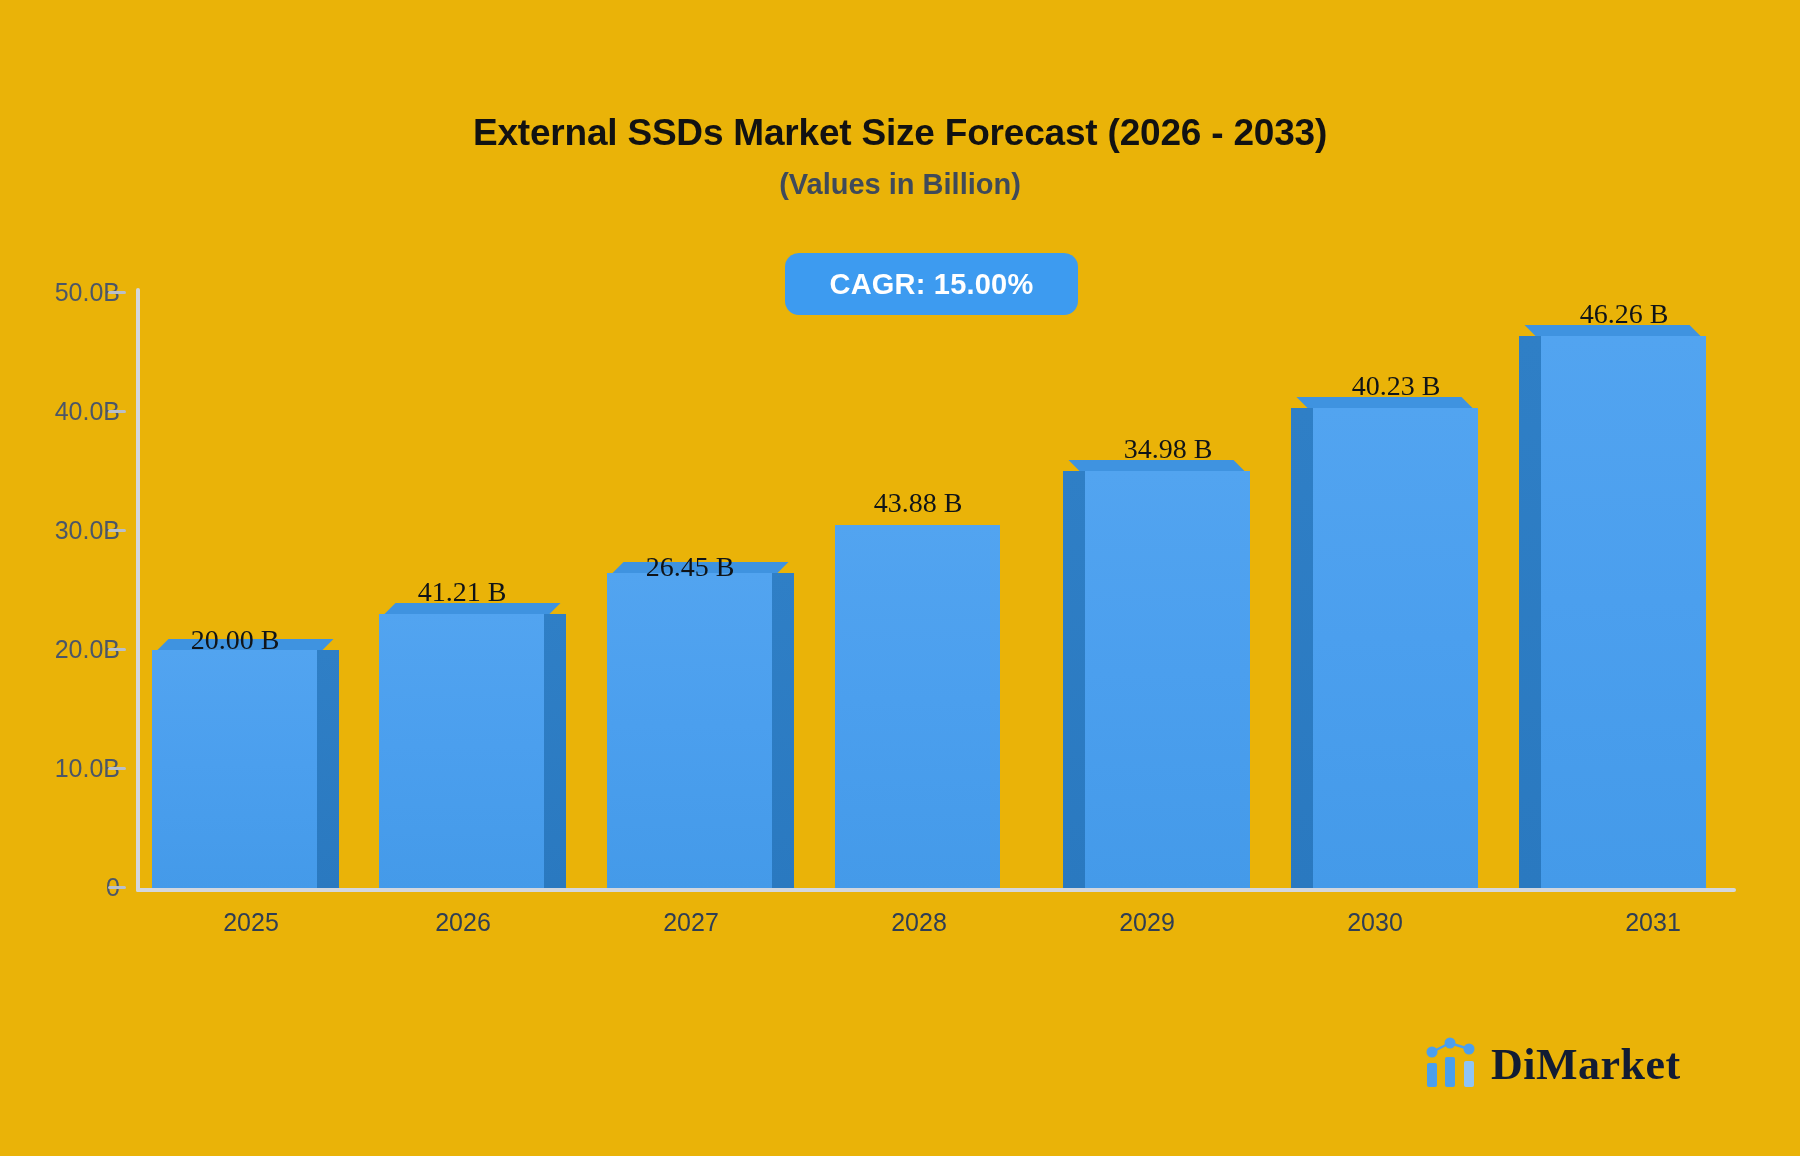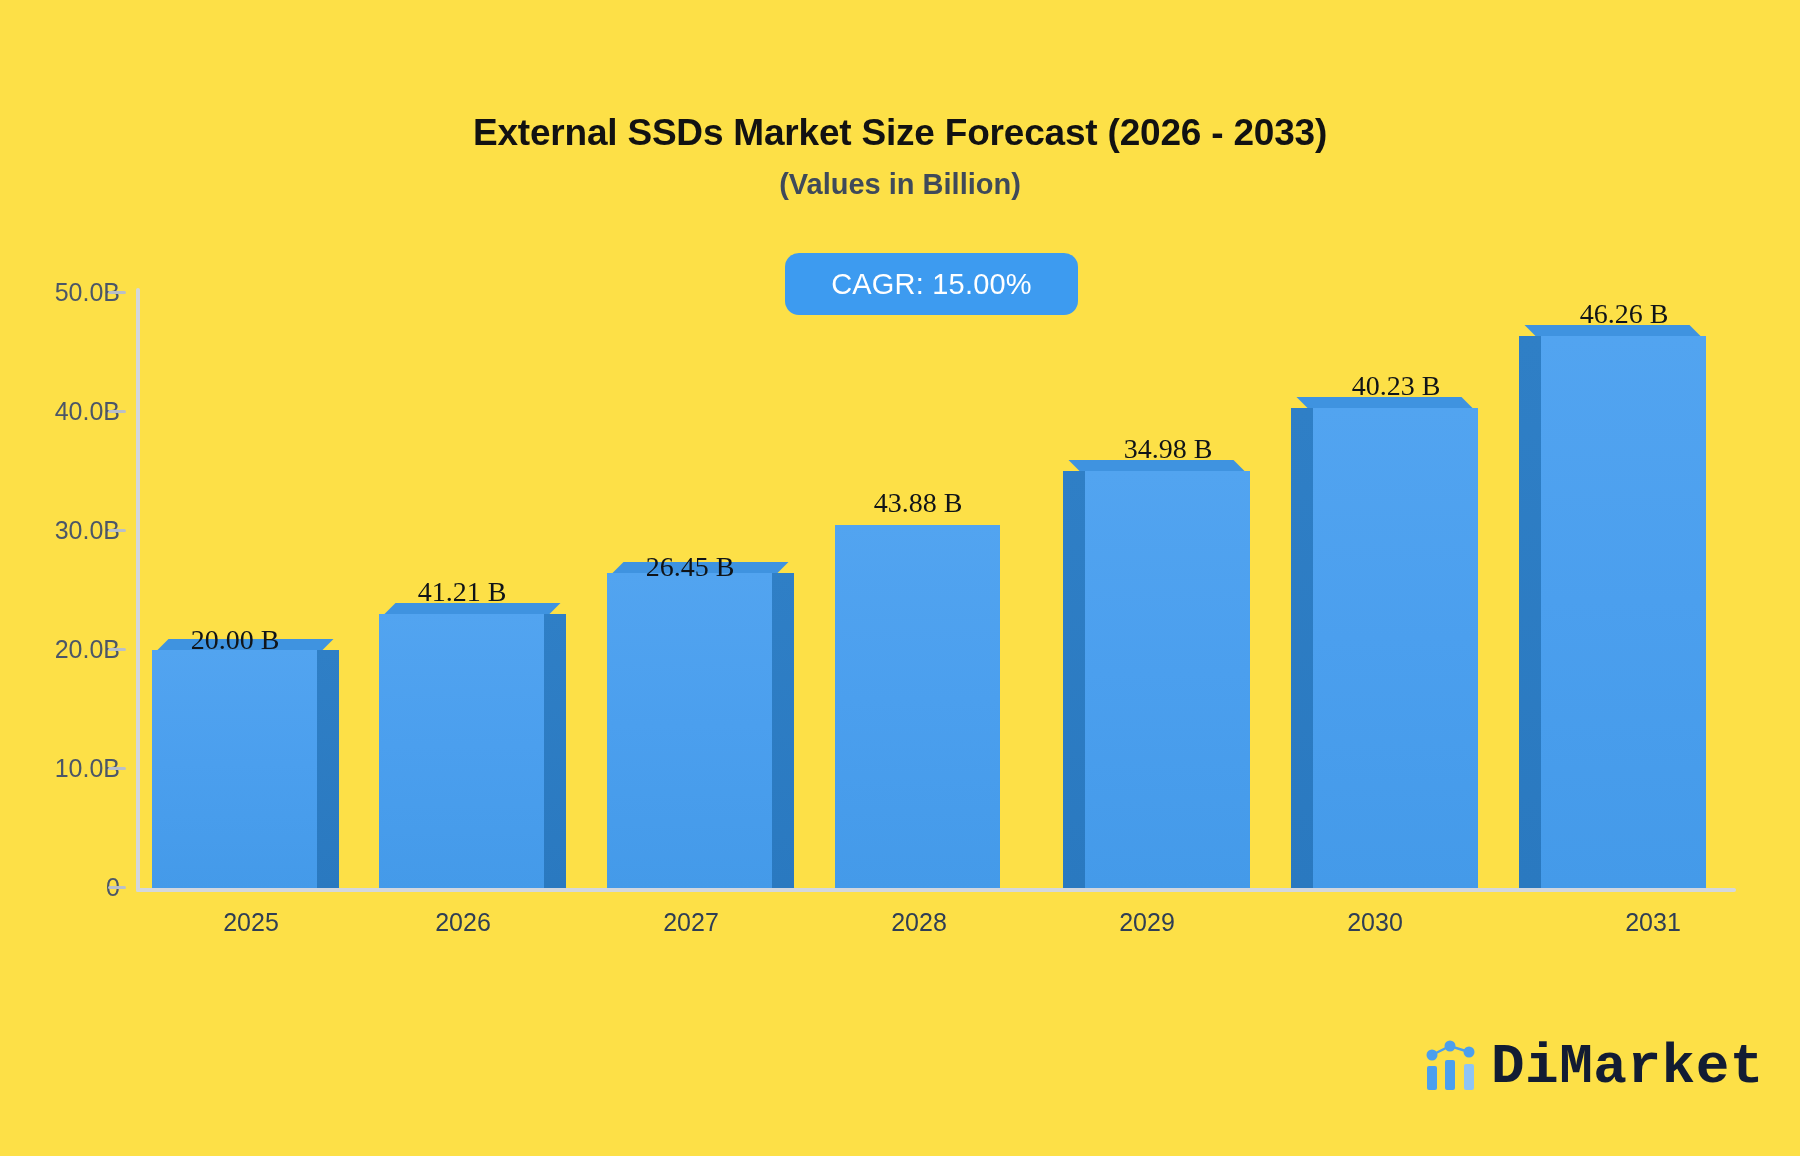--- a/index.html
+++ b/index.html
@@ -2,21 +2,21 @@
 <html><head>
 <meta charset="utf-8">
 <style>
   * { box-sizing: border-box; margin: 0; padding: 0; }
   html, body {
     width: 1800px; height: 1156px;
     background: #ffffff;
     font-family: "Liberation Sans", sans-serif;
     overflow: hidden;
   }
-  #root { position: relative; width: 1800px; height: 1156px; background: #fde047; }
+  #root { position: relative; width: 1800px; height: 1156px; background: #eab308; }
 
   
   #chart-title {
     position: absolute; top: 112px; left: 0; width: 1800px;
     text-align: center;
     font-size: 37px; font-weight: bold; color: #121212;
     letter-spacing: -0.2px;
   }
   #chart-subtitle {
     position: absolute; top: 168px; left: 0; width: 1800px;
@@ -24,21 +24,21 @@
     font-size: 29px; font-weight: bold; color: #3f4a5a;
   }
 
   
   #cagr-badge {
     position: absolute; left: 785px; top: 253px;
     width: 293px; height: 62px;
     background: #3d9bf0;
     border-radius: 14px;
     display: flex; align-items: center; justify-content: center;
-    color: #ffffff; font-size: 29px; font-weight: normal;
+    color: #ffffff; font-size: 29px; font-weight: bold;
     letter-spacing: 0.2px;
   }
 
   
   
   #plot { position: absolute; left: 0; top: 0; width: 1800px; height: 1156px; }
 
   #y-axis-line {
     position: absolute; left: 136px; top: 288px;
     width: 4px; height: 604px;
@@ -95,22 +95,22 @@
     font-size: 28px; color: #101418;
     white-space: nowrap; text-align: center; font-family: Liberation Serif, serif;
   }
 
   
   #watermark {
     position: absolute; left: 1425px; top: 1035px;
     display: flex; align-items: center; gap: 14px;
   }
   #watermark-text {
-    font-family: Liberation Mono, monospace;
-    font-size: 56px; font-weight: bold; color: #121c33;
+    font-family: Liberation Serif, serif;
+    font-size: 44px; font-weight: bold; color: #121c33;
     letter-spacing: 0.5px;
   }
 </style>
 </head>
 <body>
 
 <div id="root">
 
   <div id="chart-title">External SSDs Market Size Forecast (2026 - 2033)</div>
   <div id="chart-subtitle">(Values in Billion)</div>

